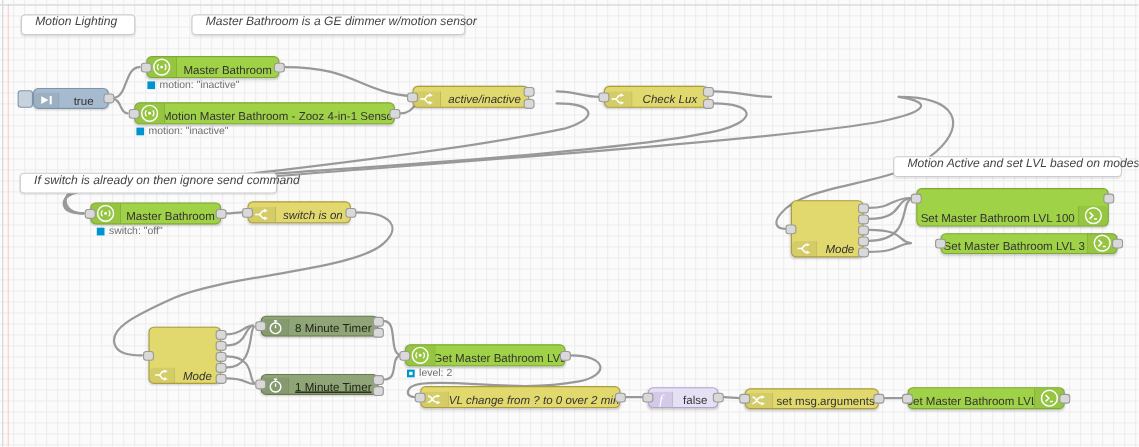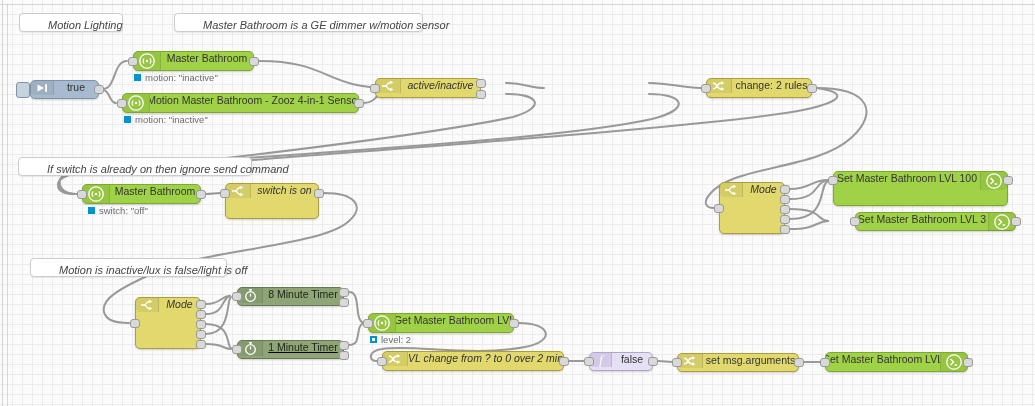--- a/index.html
+++ b/index.html
@@ -10,21 +10,21 @@
       linear-gradient(#ececec 1px, transparent 1px),
       linear-gradient(90deg,#ececec 1px, transparent 1px);
     background-size:10px 10px; background-position:2px 4px;
     font-family:"Liberation Sans", sans-serif;
   }
   .edge-top{position:absolute;left:0;top:4px;width:100%;height:1px;background:#d6d6d6;}
   .edge-left{position:absolute;left:2px;top:0;width:1px;height:100%;background:#d6d6d6;}
   .origin-red{position:absolute;left:7px;top:4px;width:1px;height:402px;background:rgba(255,120,120,.38);}
   #wires{position:absolute;left:0;top:0;z-index:1;}
   #wires path{stroke:#999;stroke-width:2;fill:none;stroke-linecap:round;}
-  .node{position:absolute;box-sizing:border-box;border-radius:5px;display:flex;align-items:flex-start;
+  .node{position:absolute;box-sizing:border-box;border-radius:5px;display:flex;align-items:flex-end;
         box-shadow:0 1px 2px rgba(0,0,0,.18); z-index:3;}
   .n-green{background:#a0d247;border:1px solid #7fa832;}
   .n-yellow{background:#e2d96e;border:1px solid #ac9d3e;}
   .n-olive{background:#8fa477;border:1px solid #68794f;}
   .n-inject{background:#a6bbcf;border:1px solid #7e93a8;}
   .n-lav{background:#e6e0f5;border:1px solid #b2a5cf;}
   .strip{width:26px;flex:0 0 26px;background:rgba(0,0,0,.06);border-right:1px solid rgba(0,0,0,.10);
          display:flex;align-items:center;justify-content:center;border-radius:4px 0 0 4px;}
   .strip.right{border-right:none;border-left:1px solid rgba(0,0,0,.10);border-radius:0 4px 4px 0;}
   .strip.tall{border-radius:4px 0 0 4px;}
@@ -33,21 +33,21 @@
   .olive-label{color:#1d2416;}
   .it{font-style:italic;}
   .port{position:absolute;width:10px;height:9px;background:#d9d9d9;border:1px solid #999;
         border-radius:3px;box-sizing:border-box;z-index:6;}
   .p-in{left:-6px;top:5px;}
   .p-out{right:-6px;top:5px;}
   .status{position:absolute;display:flex;align-items:center;gap:4px;font-size:9.5px;color:#6e6e6e;z-index:2;white-space:nowrap;}
   .sq{width:7px;height:7px;background:#0094ce;flex:0 0 7px;}
   .ring{width:7px;height:7px;border:2px solid #0094ce;background:#fff;box-sizing:border-box;flex:0 0 7px;}
   .comment{position:absolute;height:19px;background:#fff;border:1px solid #ccc;border-radius:4px;
-           display:flex;align-items:flex-end;gap:22px;padding:0 19px 0 6px;font-size:11px;font-style:italic;
+           display:flex;align-items:flex-start;gap:6px;padding:0 19px 0 6px;font-size:11px;font-style:italic;
            color:#444;box-shadow:0 1px 1px rgba(0,0,0,.08);z-index:4;white-space:nowrap;box-sizing:border-box;}
   .inject-btn{position:absolute;left:-15px;top:1px;width:14px;height:16px;background:#c6d3df;
               border:1px solid #7e93a8;border-radius:3px;box-sizing:border-box;z-index:4;}
 </style>
 </head>
 <body>
 
 <div id="canvas">
   <div class="edge-top"></div>
   <div class="edge-left"></div>
@@ -98,26 +98,26 @@
       </svg>
     <span>Master Bathroom is a GE dimmer w/motion sensor</span>
   </div>
   <div class="comment" style="left:18px;top:157px;width:234px;">
     <svg width="15" height="13">
         <ellipse cx="7" cy="5.8" rx="5.6" ry="4.2" fill="#fafafa" stroke="#c2c2c2" stroke-width="1.2"></ellipse>
         <path d="M4.5,9.3 L3.2,12 L7.5,9.8" fill="#fafafa" stroke="#c2c2c2" stroke-width="1"></path>
       </svg>
     <span>If switch is already on then ignore send command</span>
   </div>
-  <div class="comment" style="left:30px;top:258px;width:197px;">
+  <div class="comment" style="left:812px;top:142px;width:208px;">
     <svg width="15" height="13">
         <ellipse cx="7" cy="5.8" rx="5.6" ry="4.2" fill="#fafafa" stroke="#c2c2c2" stroke-width="1.2"></ellipse>
         <path d="M4.5,9.3 L3.2,12 L7.5,9.8" fill="#fafafa" stroke="#c2c2c2" stroke-width="1"></path>
       </svg>
-    <span>Motion is inactive/lux is false/light is off</span>
+    <span>Motion Active and set LVL based on modes</span>
   </div>
 
   <div class="node n-inject" style="left:30px;top:80px;width:69px;height:19px;">
     <div class="inject-btn"></div>
     <div class="strip" style="flex-basis:22px;width:22px;">
       <svg width="14" height="14">
           <path d="M2.5,3.5 L9,7 L2.5,10.5 Z" fill="#fff"></path>
           <rect x="10.2" y="3.2" width="1.8" height="7.6" fill="#fff"></rect>
         </svg>
     </div>
@@ -168,33 +168,34 @@
           <path d="M9,1.8 L12.5,3.5 L9,5.2 Z" fill="#fff"></path>
           <path d="M9,8.8 L12.5,10.5 L9,12.2 Z" fill="#fff"></path>
         </svg>
     </div>
     <div class="nlabel it">active/inactive</div>
     <span class="port p-in"></span>
     <span class="port p-out" style="top:0;"></span>
     <span class="port p-out" style="top:11px;"></span>
   </div>
 
-
-  <div class="node n-yellow" style="left:706px;top:78px;width:106px;height:20px;">
-    <div class="strip" style="flex-basis:24px;width:24px;">
-      <svg width="14" height="14">
-          <path d="M1,4 C5,4 5,10 9,10 M1,10 C5,10 5,4 9,4" fill="none" stroke="#fff" stroke-width="1.4"></path>
-          <path d="M9,2.3 L12.5,4 L9,5.7 Z" fill="#fff"></path>
-          <path d="M9,8.3 L12.5,10 L9,11.7 Z" fill="#fff"></path>
-        </svg>
-    </div>
-    <div class="nlabel">change: 2 rules</div>
-    <span class="port p-in"></span>
-    <span class="port p-out"></span>
-  </div>
+  <div class="node n-yellow" style="left:549px;top:78px;width:95px;height:20px;">
+    <div class="strip" style="flex-basis:24px;width:24px;">
+      <svg width="14" height="14">
+          <path d="M1,7 H4 M4,7 C7,7 6,3.5 9,3.5 M4,7 C7,7 6,10.5 9,10.5" fill="none" stroke="#fff" stroke-width="1.4"></path>
+          <path d="M9,1.8 L12.5,3.5 L9,5.2 Z" fill="#fff"></path>
+          <path d="M9,8.8 L12.5,10.5 L9,12.2 Z" fill="#fff"></path>
+        </svg>
+    </div>
+    <div class="nlabel it">Check Lux</div>
+    <span class="port p-in"></span>
+    <span class="port p-out" style="top:0;"></span>
+    <span class="port p-out" style="top:11px;"></span>
+  </div>
+
 
   <div class="node n-yellow" style="left:719px;top:182px;width:66px;height:52px;">
     <div class="strip tall" style="flex-basis:22px;width:22px;">
       <svg width="14" height="14">
           <path d="M1,7 H4 M4,7 C7,7 6,3.5 9,3.5 M4,7 C7,7 6,10.5 9,10.5" fill="none" stroke="#fff" stroke-width="1.4"></path>
           <path d="M9,1.8 L12.5,3.5 L9,5.2 Z" fill="#fff"></path>
           <path d="M9,8.8 L12.5,10.5 L9,12.2 Z" fill="#fff"></path>
         </svg>
     </div>
     <div class="nlabel it">Mode</div>
@@ -243,21 +244,21 @@
     </div>
     <div class="nlabel">Master Bathroom</div>
     <span class="port p-in"></span>
     <span class="port p-out"></span>
   </div>
   <div class="status" style="left:88px;top:205px;">
     <span class="sq"></span>
     <span>switch: "off"</span>
   </div>
 
-  <div class="node n-yellow" style="left:225px;top:183px;width:94px;height:36px;">
+  <div class="node n-yellow" style="left:225px;top:183px;width:94px;height:20px;">
     <div class="strip" style="flex-basis:24px;width:24px;">
       <svg width="14" height="14">
           <path d="M1,7 H4 M4,7 C7,7 6,3.5 9,3.5 M4,7 C7,7 6,10.5 9,10.5" fill="none" stroke="#fff" stroke-width="1.4"></path>
           <path d="M9,1.8 L12.5,3.5 L9,5.2 Z" fill="#fff"></path>
           <path d="M9,8.8 L12.5,10.5 L9,12.2 Z" fill="#fff"></path>
         </svg>
     </div>
     <div class="nlabel it">switch is on</div>
     <span class="port p-in"></span>
     <span class="port p-out"></span>

